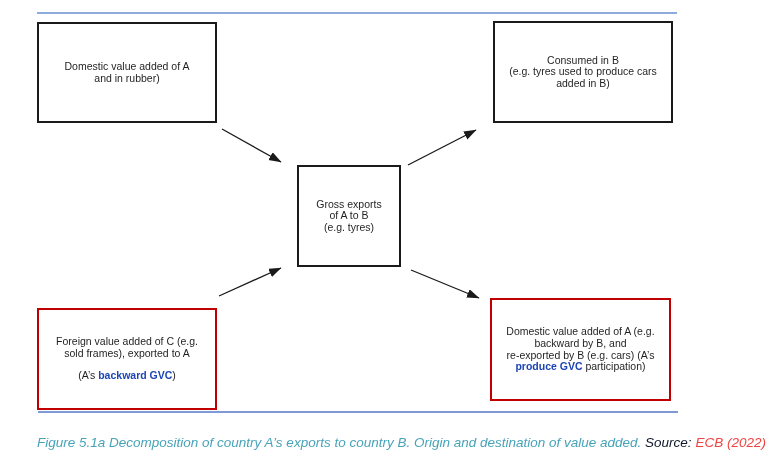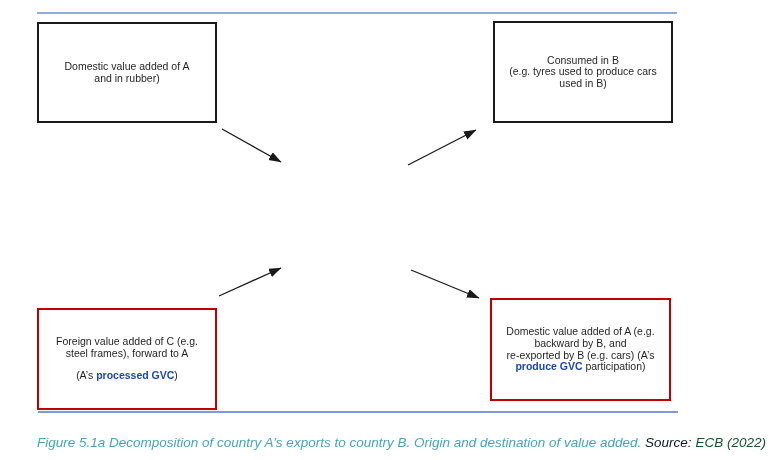--- a/index.html
+++ b/index.html
@@ -63,50 +63,57 @@
   .caption {
     position: absolute;
     left: 37px;
     top: 435px;
     font-size: 13.5px;
     font-style: italic;
     white-space: nowrap;
     color: #47a3b8;
   }
   .caption .src-label { color: #0f172a; }
-  .caption .src-ref   { color: #14532d; }
+  .caption .src-ref   { color: #ef4444; }
 </style>
 </head>
 <body>
 
 <div class="figure">
 
   <div class="rule rule-top"></div>
 
   <div class="box box-black box-top-left">
     <div>
       <div>Domestic value added of A</div>
       <div>and in rubber)</div>
     </div>
   </div>
 
   <div class="box box-black box-top-right">
     <div>
       <div>Consumed in B</div>
       <div>(e.g. tyres used to produce cars</div>
-      <div>used in B)</div>
+      <div>added in B)</div>
     </div>
   </div>
 
+  <div class="box box-black box-center">
+    <div>
+      <div>Gross exports</div>
+      <div>of A to B</div>
+      <div>(e.g. tyres)</div>
+    </div>
+  </div>
 
   <div class="box box-red box-bottom-left">
     <div>
       <div>Foreign value added of C (e.g.</div>
-      <div>steel frames), forward to A</div>
-      <div class="gvc-line"><span>(A’s </span><span class="gvc-term">processed GVC</span><span>)</span></div>
+      <div>sold frames), exported to A</div>
+      <div class="gvc-line"><span>(A’s </span><span class="gvc-term">backward GVC</span><span>)</span></div>
     </div>
   </div>
 
   <div class="box box-red box-bottom-right">
     <div>
       <div>Domestic value added of A (e.g.</div>
       <div>backward by B, and</div>
       <div>re-exported by B (e.g. cars) (A’s</div>
       <div><span class="gvc-term">produce GVC</span><span> participation)</span></div>
     </div>

